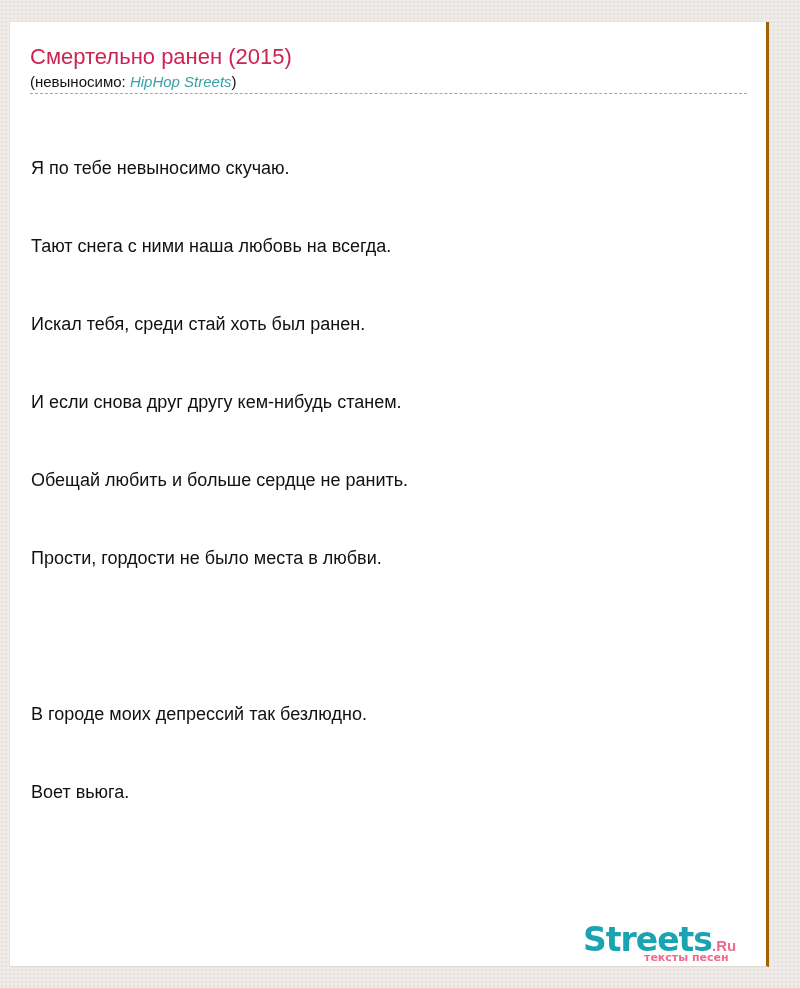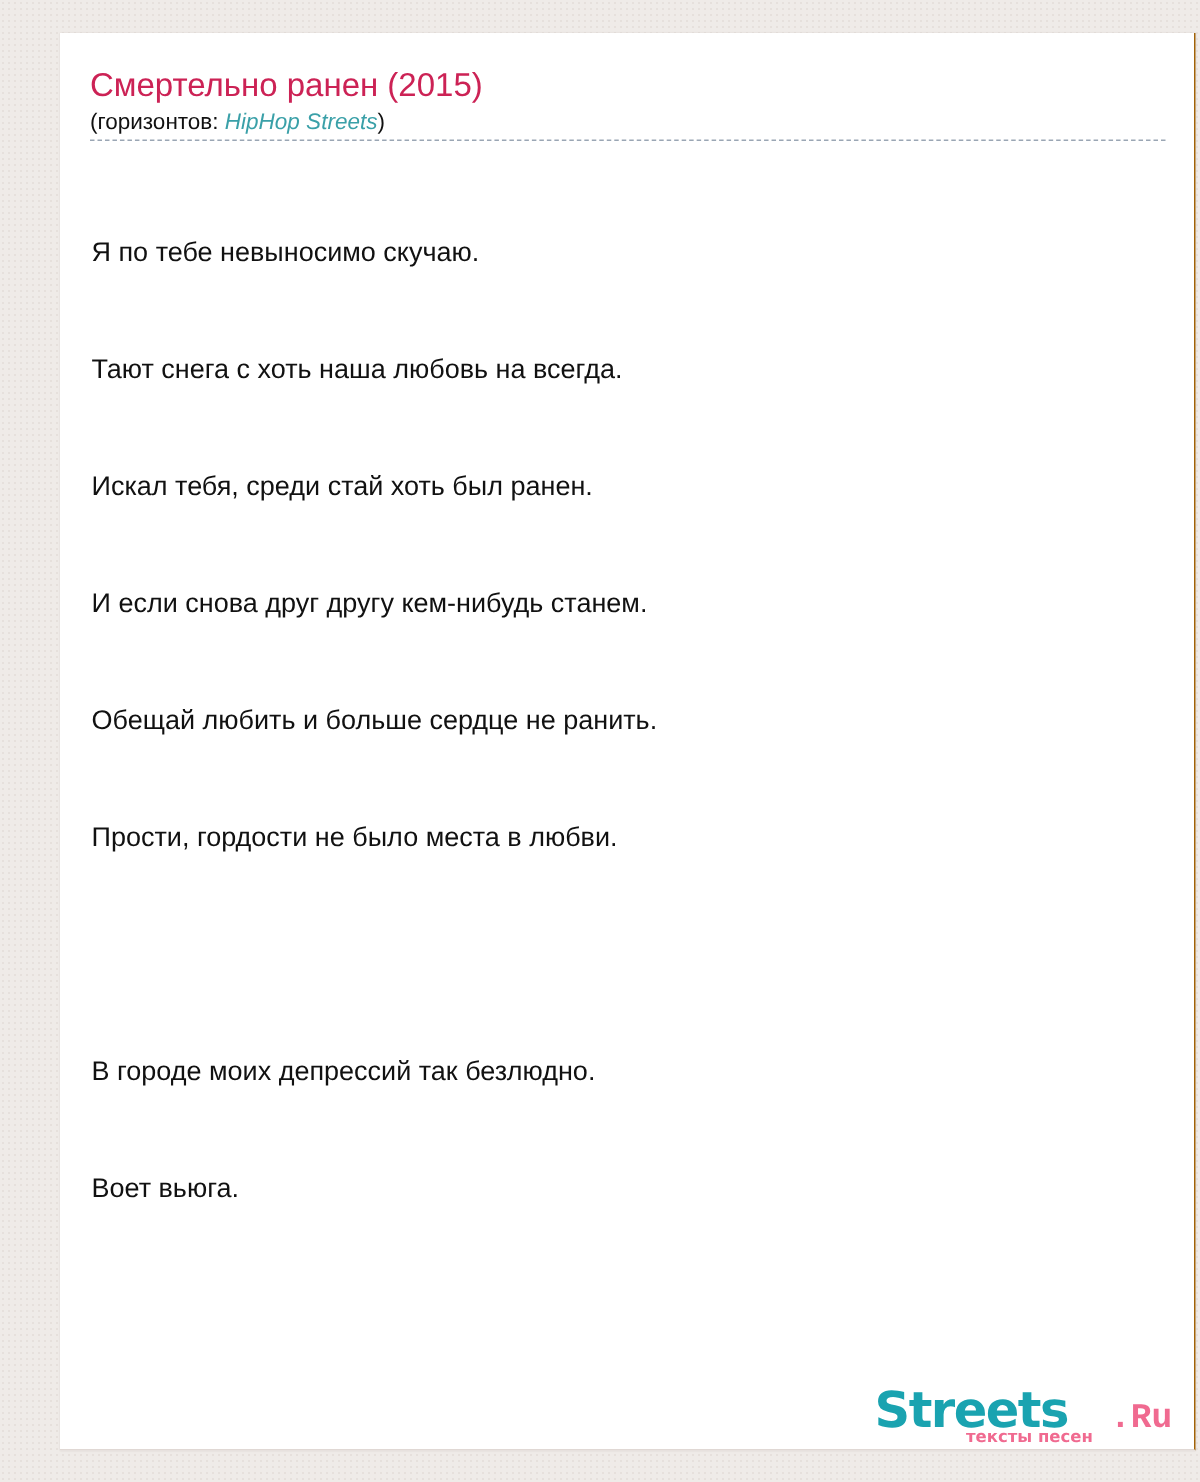--- a/index.html
+++ b/index.html
@@ -5,24 +5,24 @@
   html, body { margin: 0; padding: 0; }
   body {
     width: 800px; height: 988px; overflow: hidden;
     background: #efebe8;
     background-image: radial-gradient(#e6e0dc 1px, transparent 1px);
     background-size: 4px 4px;
     font-family: "Liberation Sans", sans-serif;
     position: relative;
   }
   .panel {
-    position: absolute; left: 40px; top: 22px; width: 756px; height: 944px;
+    position: absolute; left: 10px; top: 22px; width: 756px; height: 944px;
     background: #ffffff;
     box-shadow: 0 0 1px #d8d0cc;
-    border-right: 1px solid #a16207;
+    border-right: 3px solid #a16207;
     border-bottom: 1px solid #e0d8d4;
   }
   .title {
     position: absolute; left: 20px; top: 21px;
     font-size: 22px; color: #cc2255; line-height: 28px; margin: 0; font-weight: normal;
   }
   .artist {
     position: absolute; left: 20px; top: 51px;
     font-size: 15px; color: #111; line-height: 18px;
   }
@@ -39,42 +39,42 @@
   .lyrics .line { display: block; height: 26px; }
   .logo {
     position: absolute; left: 583px; top: 921px; width: 200px; height: 48px;
   }
   .logo .brand {
     position: absolute; left: 0; top: 0;
     font-family: "DejaVu Sans", sans-serif; font-weight: bold; font-size: 33px;
     color: #1aa3b0; letter-spacing: -1px; line-height: 38px;
   }
   .logo .tld {
-    font-family: Liberation Mono, monospace; font-weight: bold; font-size: 23px;
-    color: #f06a90; letter-spacing: 0; margin-left: 28px;
+    font-family: Liberation Sans, sans-serif; font-weight: bold; font-size: 15px;
+    color: #f06a90; letter-spacing: 0;
   }
   .logo .tagline {
     position: absolute; left: 61px; top: 31px;
     font-family: "DejaVu Sans", sans-serif; font-weight: bold; font-size: 11px;
     color: #f06a90; line-height: 12px;
   }
 </style>
 </head>
 <body>
 
 <div class="panel">
   <h1 class="title">Смертельно ранен (2015)</h1>
   <div class="artist">
-    <span>(горизонтов: </span><a href="#">HipHop Streets</a><span>)</span>
+    <span>(невыносимо: </span><a href="#">HipHop Streets</a><span>)</span>
   </div>
   <div class="divider"></div>
 
   <div class="lyrics">
     <span class="line">Я по тебе невыносимо скучаю.</span>
-    <span class="line">Тают снега с хоть наша любовь на всегда.</span>
+    <span class="line">Тают снега с ними наша любовь на всегда.</span>
     <span class="line">Искал тебя, среди стай хоть был ранен.</span>
     <span class="line">И если снова друг другу кем-нибудь станем.</span>
     <span class="line">Обещай любить и больше сердце не ранить.</span>
     <span class="line">Прости, гордости не было места в любви.</span>
     <span class="line"></span>
     <span class="line">В городе моих депрессий так безлюдно.</span>
     <span class="line">Воет вьюга.</span>
     
     
     

